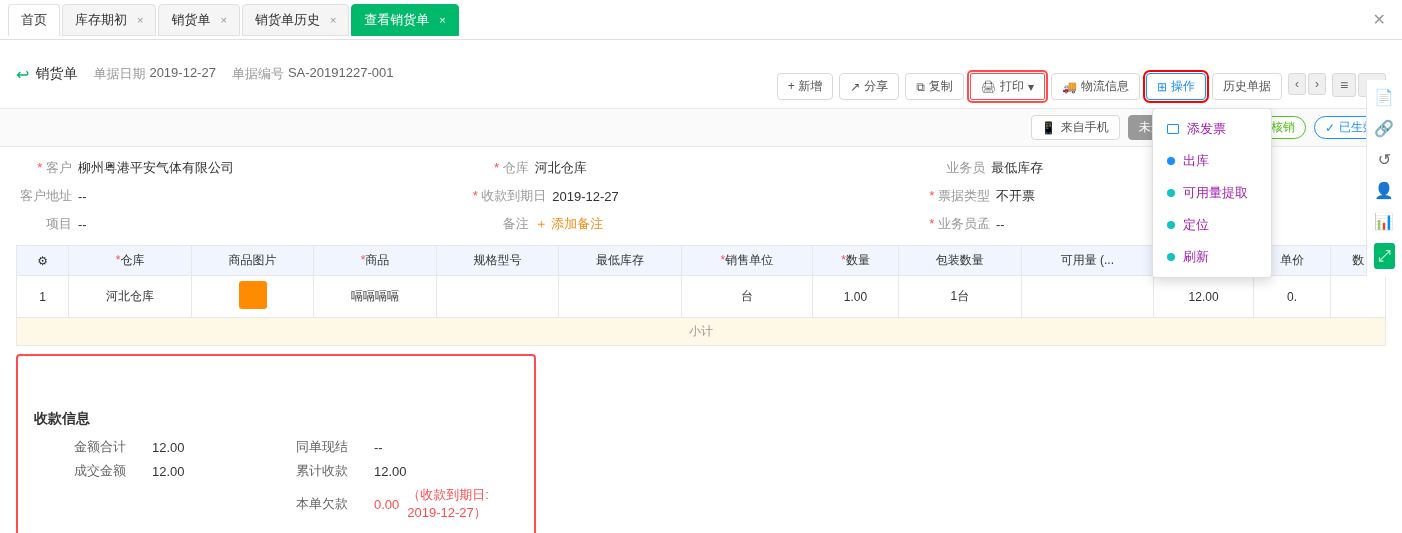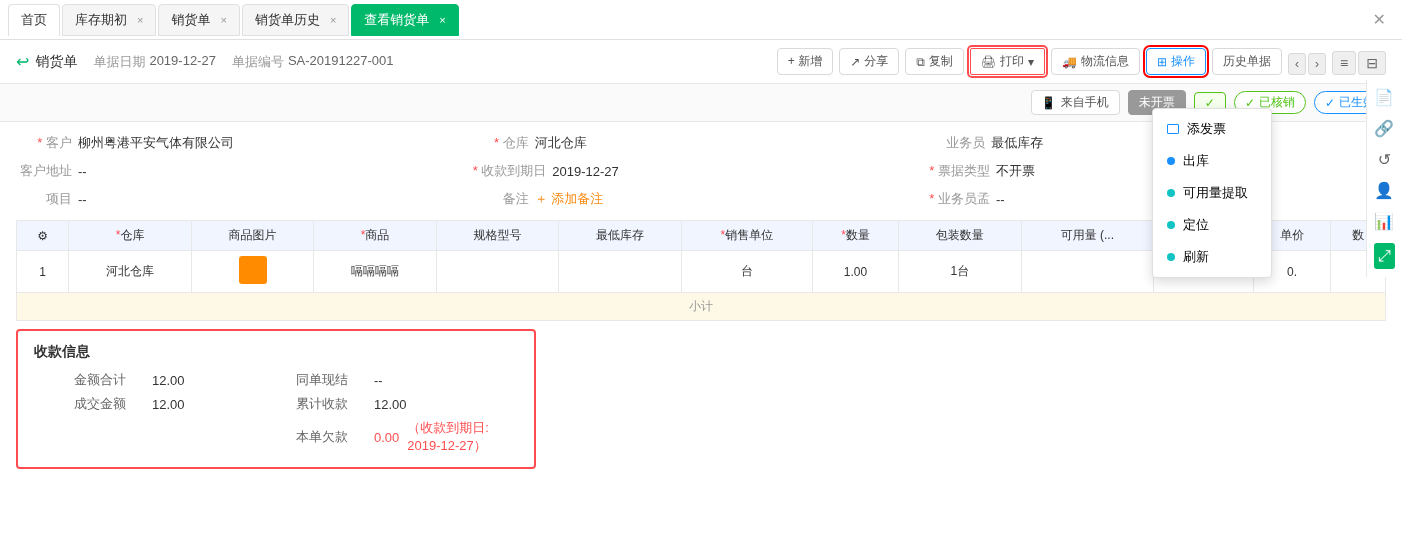--- a/index.html
+++ b/index.html
@@ -28,21 +28,21 @@
     
     .doc-header {
       display: flex; align-items: center; padding: 8px 16px; border-bottom: 1px solid #e8e8e8;
       gap: 16px; background: #fff;
     }
     .doc-title { display: flex; align-items: center; gap: 6px; font-size: 14px; font-weight: 500; color: #333; }
     .doc-title-icon { color: #00b96b; font-size: 16px; }
     .doc-meta { display: flex; align-items: center; gap: 16px; font-size: 13px; color: #666; }
     .doc-meta span { display: flex; gap: 4px; }
     .meta-label { color: #999; }
-    .header-actions { margin-left: auto; display: flex; align-items: flex-end; gap: 6px; }
+    .header-actions { margin-left: auto; display: flex; align-items: flex-start; gap: 6px; margin-top: 25px; }
     .btn-action {
       display: flex; align-items: center; gap: 4px; padding: 4px 10px; border: 1px solid #d9d9d9;
       border-radius: 4px; background: #fff; cursor: pointer; font-size: 12px; color: #555;
       white-space: nowrap;
     }
     .btn-operate {
       background: #fff; border: 1px solid #1890ff; color: #1890ff; border-radius: 4px;
       padding: 4px 10px; cursor: pointer; font-size: 12px; font-weight: 500;
       display: flex; align-items: center; gap: 4px;
       outline: 2px solid red; outline-offset: 1px;
@@ -82,37 +82,37 @@
     thead th .req { color: #ff4d4f; }
     tbody td { border: 1px solid #e8e8e8; padding: 5px 8px; text-align: center; color: #333; }
     tbody tr:nth-child(even) { background: #fafafa; }
     .subtotal-row td { background: #fef9e7; color: #999; text-align: center; }
 
     
     .payment-box {
       margin: 8px 16px; border: 2px solid #ff4d4f; border-radius: 4px;
       padding: 12px 16px; background: #fff; max-width: 520px;
     }
-    .payment-title { font-weight: bold; font-size: 14px; margin-bottom: 10px; }
+    .payment-title { font-weight: bold; font-size: 14px; margin-bottom: 10px; margin-top: 42px; }
     .payment-grid { display: grid; grid-template-columns: 1fr 1fr; gap: 6px 0; font-size: 13px; margin-left: 40px; }
     .pay-row { display: flex; align-items: center; gap: 8px; }
     .pay-label { color: #666; min-width: 70px; }
     .pay-value { color: #333; }
     .pay-value.red { color: #ff4d4f; }
     .pay-value.link { color: #ff4d4f; }
 
     
     .dropdown-menu {
       position: absolute; top: 68px; right: 130px; background: #fff;
       border: 1px solid #e0e0e0; border-radius: 4px; box-shadow: 0 4px 12px rgba(0,0,0,0.15);
       min-width: 120px; z-index: 100; padding: 4px 0;
     }
     .dropdown-item {
       display: flex; align-items: center; gap: 8px; padding: 7px 14px;
-      cursor: pointer; font-size: 13px; color: #000000;
+      cursor: pointer; font-size: 13px; color: #a21caf;
     }
     .dot { width: 8px; height: 8px; border-radius: 50%; display: inline-block; }
     .dot-blue { background: #1890ff; }
     .dot-cyan { background: #13c2c2; }
     .rect-icon { width: 12px; height: 10px; border: 1px solid #1890ff; display: inline-block; border-radius: 1px; }
     .highlight-box { outline: 2px solid #ff4d4f; outline-offset: 1px; border-radius: 2px; }
 
     
     .right-sidebar {
       position: absolute; right: 0; top: 40px; width: 36px; background: #fff;

